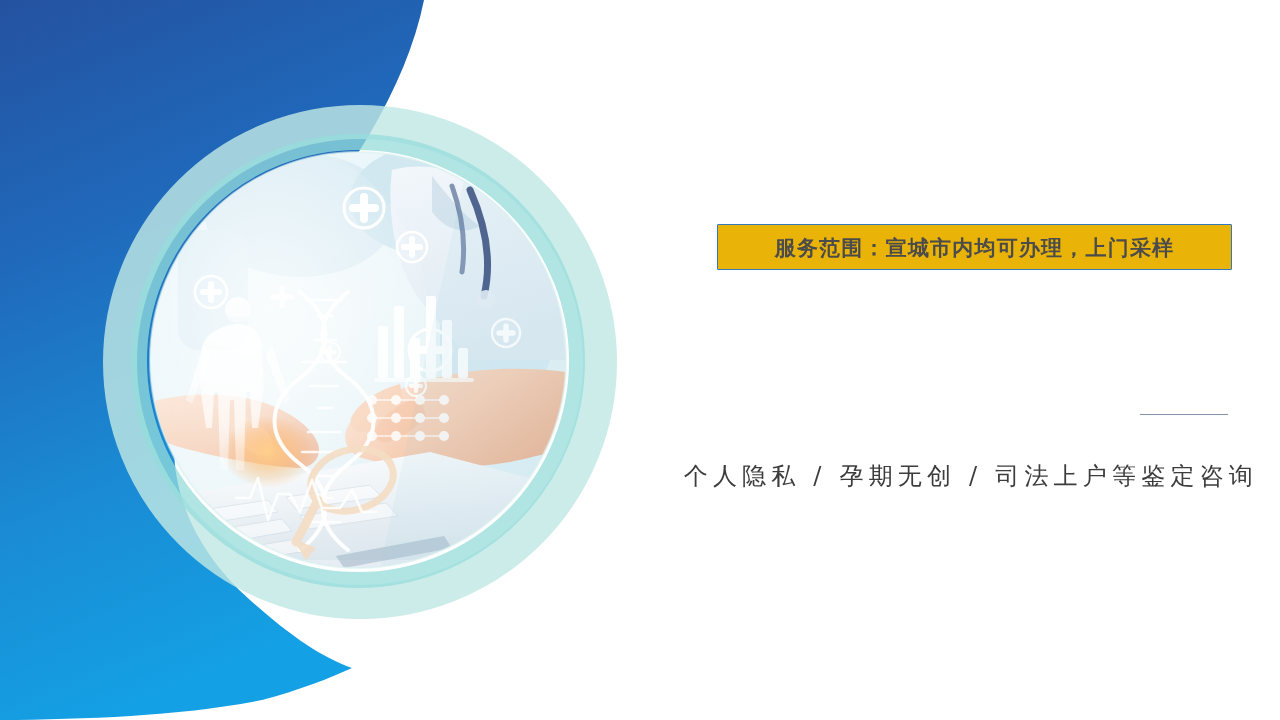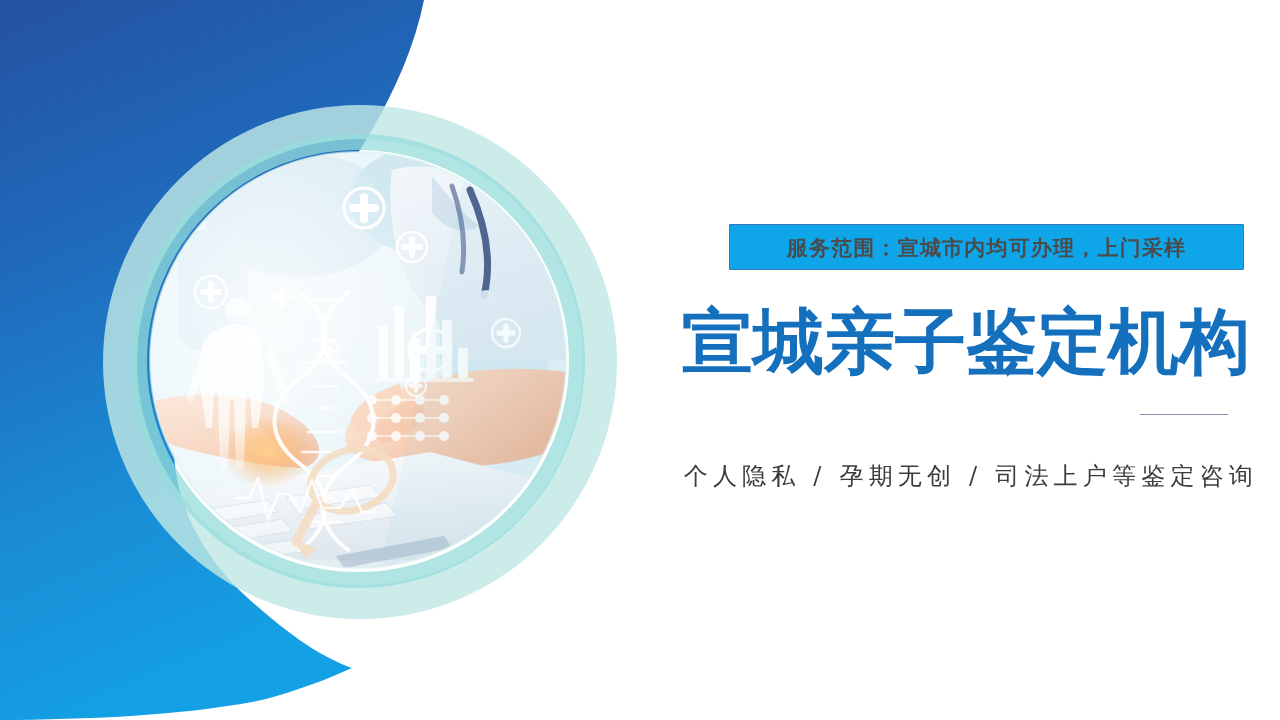--- a/index.html
+++ b/index.html
@@ -15,26 +15,26 @@
   #left-graphic{position:absolute;left:0;top:0;width:660px;height:720px;}
   #left-graphic svg{display:block;}
 
   
   #right-content{
     position:absolute;left:640px;top:0;width:640px;height:720px;
   }
 
   
   #scope-badge{
-    position:absolute;left:89px;top:224px;width:515px;height:46px;
+    position:absolute;left:77px;top:224px;width:515px;height:46px;
     box-sizing:border-box;
     border:1.6px solid #3279bd;
     border-radius:1px;
     display:flex;align-items:center;justify-content:center;
-    background:#0ea5e9;
+    background:#eab308;
   }
   #scope-badge .badge-text{
     font-family:"Liberation Sans","DejaVu Sans",sans-serif;
     font-weight:bold;
     font-size:21px;
     color:#4b4b4b;
     letter-spacing:1.2px;
     white-space:nowrap;
     line-height:1;
   }
@@ -334,23 +334,20 @@
       <circle cx="358" cy="360" r="208" fill="none" stroke="#d9f0ef" stroke-width="2" opacity="0.6"></circle>
     </svg>
   </div>
 
   <div id="right-content">
 
     <div id="scope-badge">
       <span class="badge-text">服务范围：宣城市内均可办理，上门采样</span>
     </div>
 
-    <div id="main-title">
-      <span class="title-text">宣城亲子鉴定机构</span>
-    </div>
 
     <div id="title-divider"></div>
 
     <div id="subtitle">
       <span class="sub-text">个人隐私 / 孕期无创 / 司法上户等鉴定咨询</span>
     </div>
 
   </div>
 
 </div>

